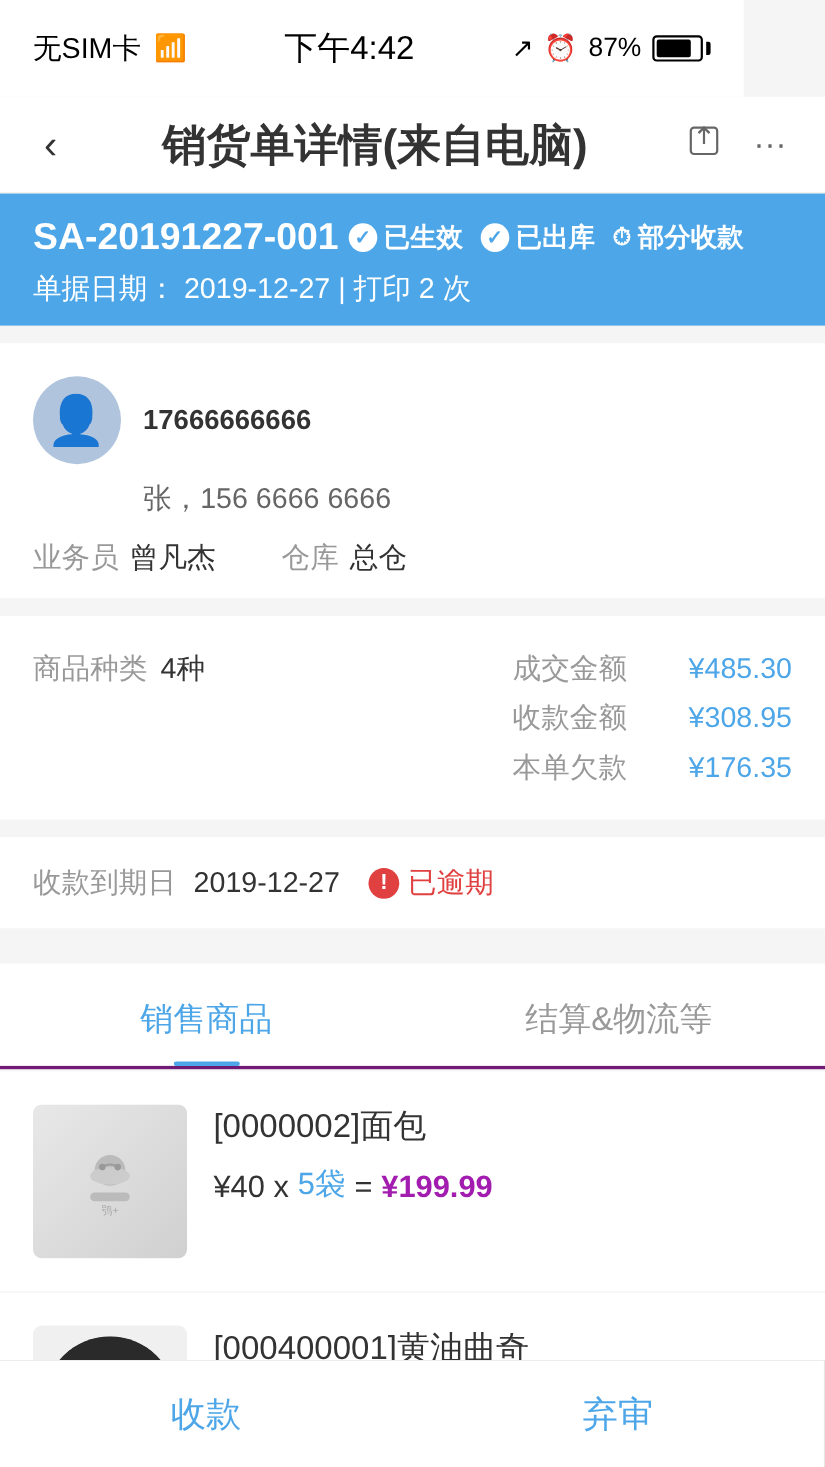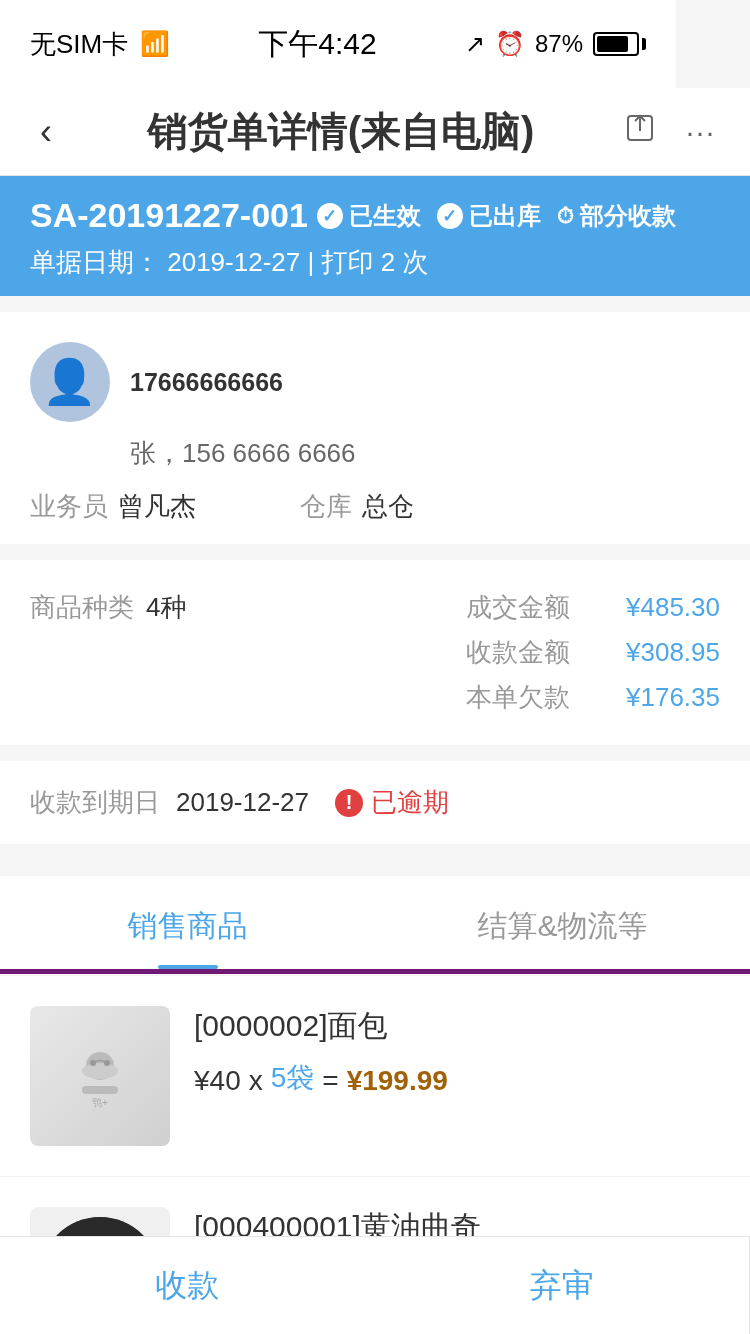--- a/index.html
+++ b/index.html
@@ -179,21 +179,20 @@
     }
     .customer-name {
       font-size: 26px;
       color: #666;
       margin-bottom: 18px;
       padding-left: 100px;
     }
     .customer-meta {
       display: flex;
       padding-left: 0;
-      gap: 44px;
     }
     .meta-item {
       display: flex;
       align-items: center;
       gap: 10px;
       font-size: 26px;
       color: #666;
       margin-right: 60px;
     }
     .meta-label {
@@ -290,21 +289,21 @@
       justify-content: center;
       font-size: 20px;
       font-weight: 700;
     }
 
     
     .tabs-section {
       background: #fff;
       margin-top: 16px;
       display: flex;
-      border-bottom: 5px solid #701a75;
+      border-bottom: 3px solid #701a75;
     }
     .tab-item {
       flex: 1;
       text-align: center;
       padding: 30px 0 22px;
       font-size: 30px;
       color: #999;
       cursor: pointer;
       position: relative;
     }
@@ -388,21 +387,21 @@
       color: #333;
       display: flex;
       align-items: flex-end;
       gap: 8px;
       flex-wrap: wrap;
     }
     .price-qty {
       color: #4da6e8;
     }
     .price-total {
-      color: #a16207;
+      color: #a21caf;
       font-weight: 600;
     }
 
     
     .bottom-bar {
       position: fixed;
       bottom: 0;
       left: 0;
       width: 750px;
       height: 98px;

